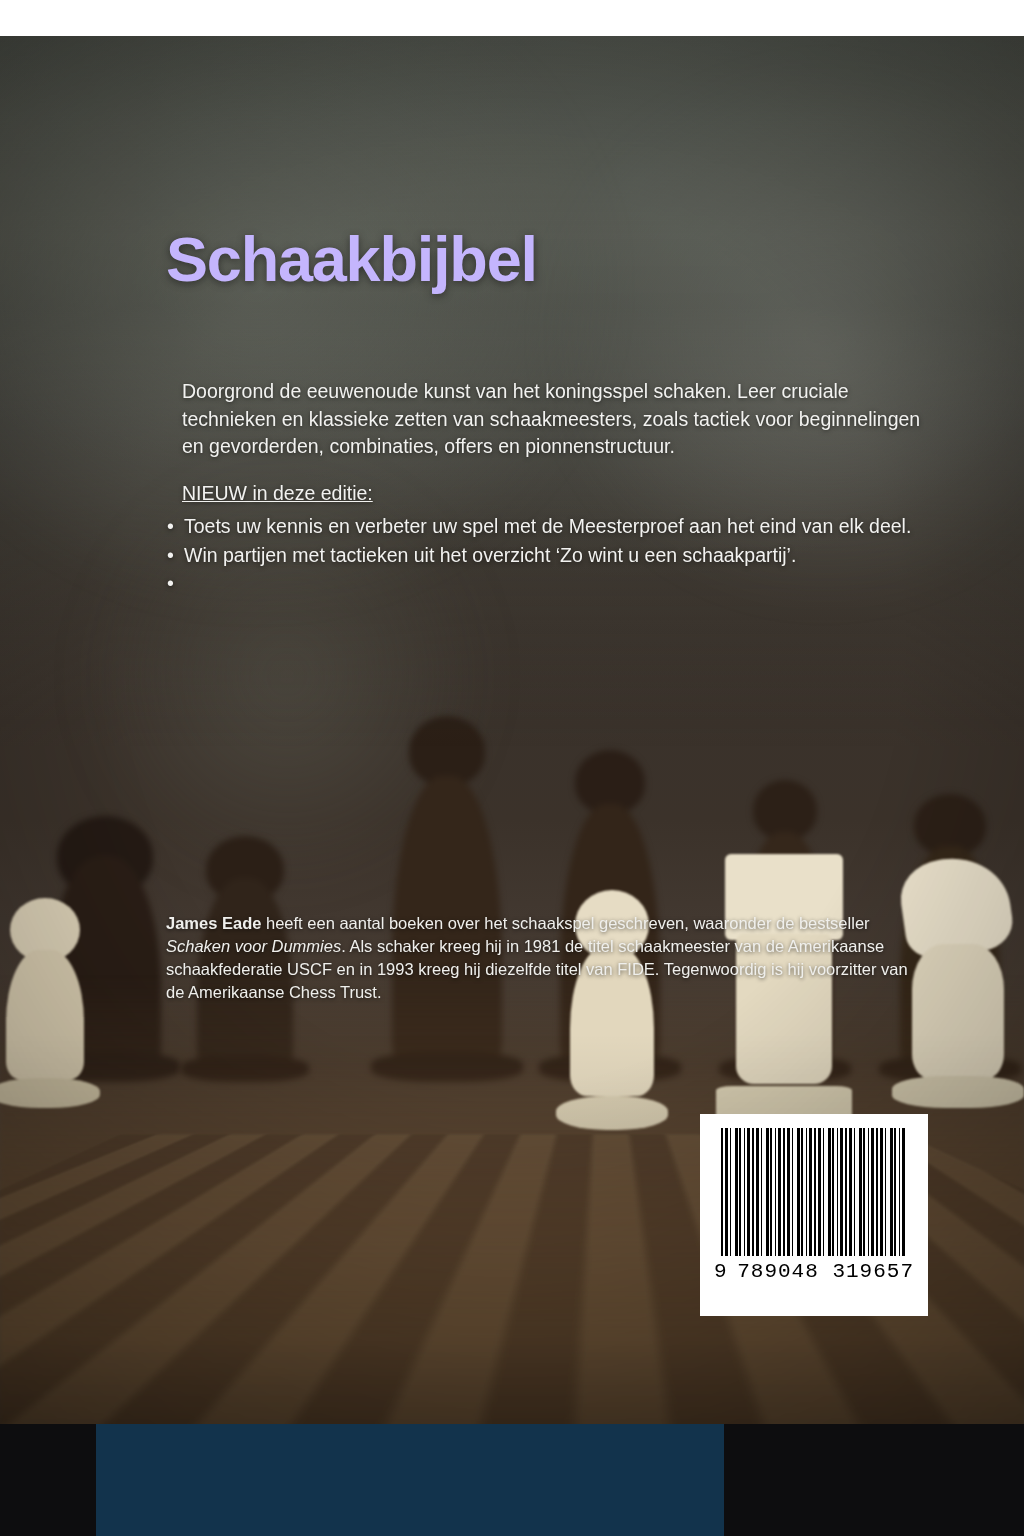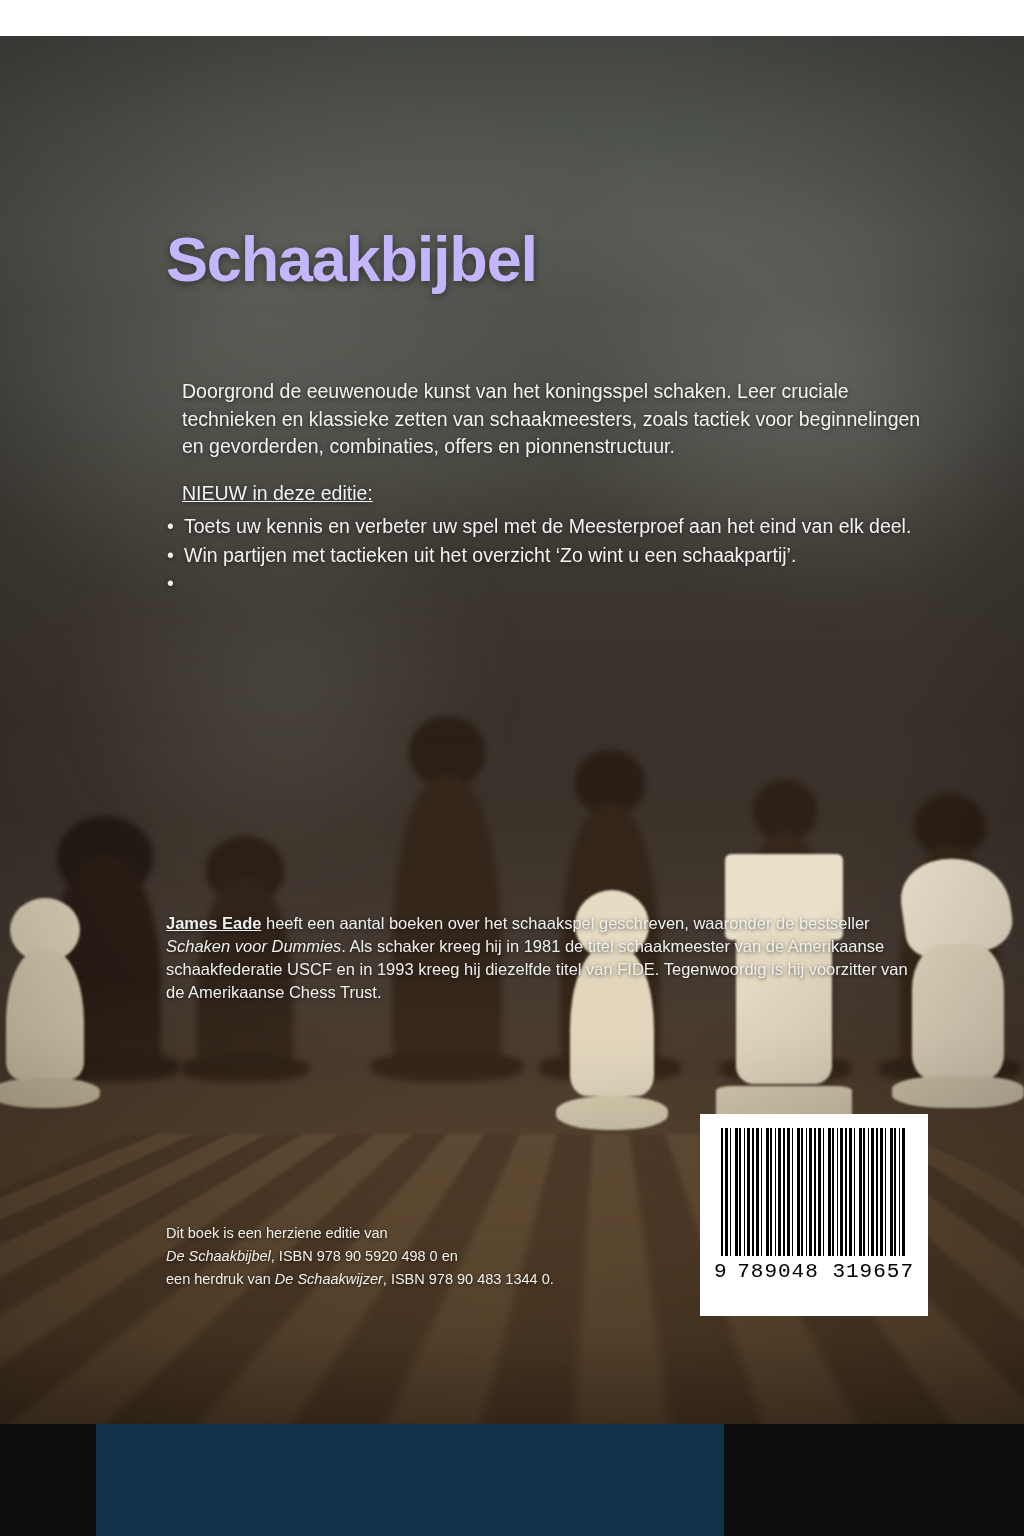--- a/index.html
+++ b/index.html
@@ -232,21 +232,21 @@
     position: absolute;
     left: 166px;
     top: 876px;
     width: 760px;
     font-size: 16.5px;
     line-height: 23px;
     color: #efefec;
     text-shadow: 0 1px 4px rgba(0,0,0,0.65);
   }
   .bio p { margin: 0 0 18px 0; }
-  .bio strong { font-weight: 700; text-decoration: underline; }
+  .bio strong { font-weight: 700; }
   .bio em { }
 
   
   .edition-note {
     position: absolute;
     left: 166px;
     top: 1186px;
     width: 560px;
     font-size: 14.5px;
     line-height: 23px;
@@ -402,25 +402,20 @@
             <span class="bullet">•</span>
           </li>
         </ul>
       </div>
     </div>
 
     <div class="bio">
       <p><strong>James Eade</strong><span> heeft een aantal boeken over het schaakspel geschreven, waaronder de bestseller </span><em>Schaken voor Dummies</em><span>. Als schaker kreeg hij in 1981 de titel schaakmeester van de Amerikaanse schaakfederatie USCF en in 1993 kreeg hij diezelfde titel van FIDE. Tegenwoordig is hij voorzitter van de Amerikaanse Chess Trust.</span></p>
     </div>
 
-    <div class="edition-note">
-      <div>Dit boek is een herziene editie van</div>
-      <div><em>De Schaakbijbel</em><span>, ISBN 978 90 5920 498 0 en</span></div>
-      <div><span>een herdruk van </span><em>De Schaakwijzer</em><span>, ISBN 978 90 483 1344 0.</span></div>
-    </div>
 
     <div class="barcode-box">
       <div class="barcode-bars"></div>
       <div class="barcode-digits">
         <span>9</span>
         <span>789048 319657</span>
       </div>
     </div>
 
   </div>

